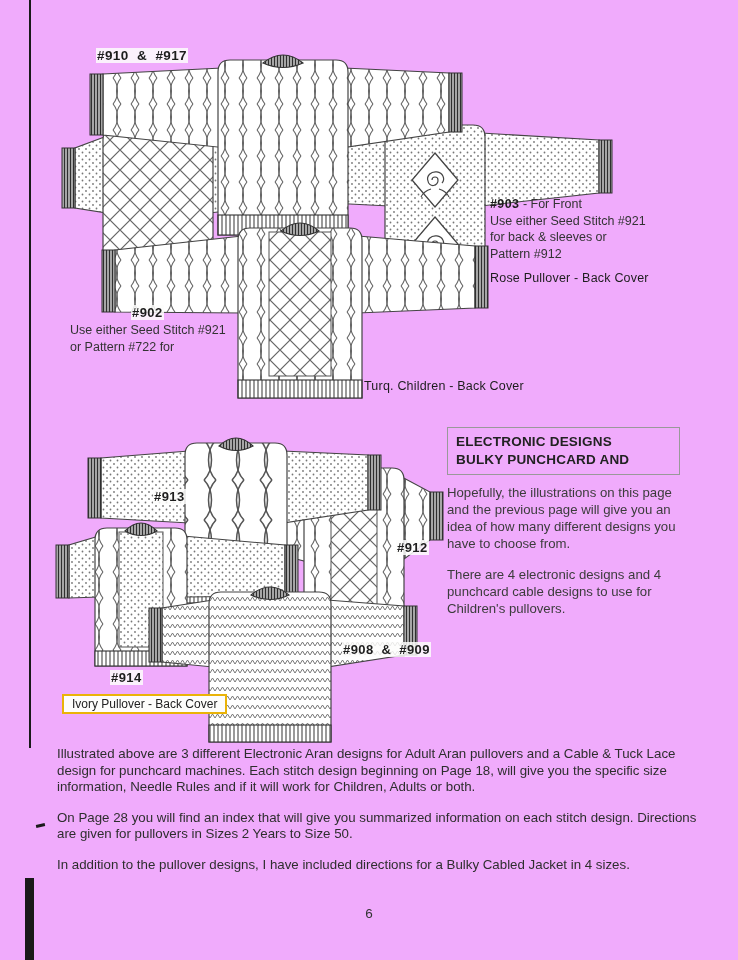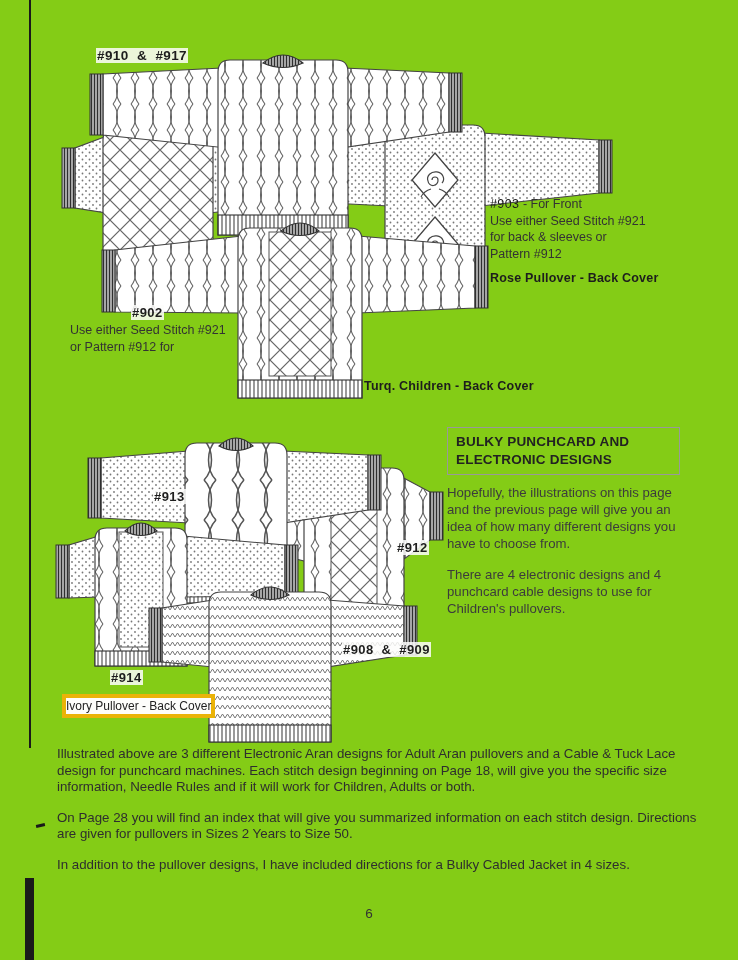--- a/index.html
+++ b/index.html
@@ -1,29 +1,29 @@
 <!DOCTYPE html>
 <html><head>
 <meta charset="utf-8">
 <style>
   *{margin:0;padding:0;box-sizing:border-box}
   html,body{background:#ffffff}
   .page{
     position:relative;width:738px;height:960px;margin:0 auto;
-    background:#84cc16;color:#333;overflow:hidden;
+    background:#f0abfc;color:#333;overflow:hidden;
     font-family:"Liberation Sans", sans-serif;
   }
   .abs{position:absolute}
   svg.illo{position:absolute;left:0;top:0;z-index:1;pointer-events:none}
   .txt{z-index:2}
   .lbl{font-weight:bold;font-size:13px;color:#1d1d1d;white-space:pre;letter-spacing:.4px;background:rgba(253,253,251,.85);padding:0 1px}
   .cap{font-size:12.5px;line-height:16.5px;color:#333}
-  .capb{font-weight:bold;font-size:12.5px;color:#1d1d1d;letter-spacing:.2px}
-  .numb{font-weight:normal;letter-spacing:.4px;color:#1d1d1d}
-  .ivory-box{border:4px solid #eab308;padding:1px 0;font-size:12px;color:#222;background:#fdfdfb}
+  .capb{font-weight:normal;font-size:12.5px;color:#1d1d1d;letter-spacing:.2px}
+  .numb{font-weight:bold;letter-spacing:.4px;color:#1d1d1d}
+  .ivory-box{border:2px solid #eab308;padding:1px 8px;font-size:12px;color:#222;background:#fdfdfb}
   .panel-title{
     border:1px solid #999;padding:5px 8px;width:233px;
     font-weight:bold;font-size:13.5px;line-height:18px;color:#222;letter-spacing:.2px
   }
   .panel-para{width:240px;font-size:13.2px;line-height:17px;color:#3c3c3c;margin-bottom:14px}
   .footer-para{width:648px;font-size:13.3px;line-height:16.5px;color:#2e2e2e;margin-bottom:14px}
   .page-num{font-size:13.5px;color:#333}
   .scan-line{background:#1a1a1a}
 </style>
 </head>
@@ -160,34 +160,34 @@
     </div>
     <div>Use either Seed Stitch #921</div>
     <div>for back &amp; sleeves or</div>
     <div>Pattern #912</div>
   </div>
   <div class="abs txt capb" style="left:490px;top:271px">Rose Pullover - Back Cover</div>
 
   <div class="abs txt lbl" style="left:131px;top:305px">#902</div>
   <div class="abs txt cap" style="left:70px;top:322px;width:180px">
     <div>Use either Seed Stitch #921</div>
-    <div>or Pattern #912 for</div>
+    <div>or Pattern #722 for</div>
   </div>
 
   <div class="abs txt capb" style="left:364px;top:379px">Turq. Children - Back Cover</div>
 
   <div class="abs txt lbl" style="left:153px;top:489px">#913</div>
   <div class="abs txt lbl" style="left:396px;top:540px">#912</div>
   <div class="abs txt lbl" style="left:342px;top:642px">#908  &amp;  #909</div>
   <div class="abs txt lbl" style="left:110px;top:670px">#914</div>
   <div class="abs txt ivory-box" style="left:62px;top:694px">Ivory Pullover - Back Cover</div>
 
   <div class="abs txt panel-title" style="left:447px;top:427px">
+    <div>ELECTRONIC DESIGNS</div>
     <div>BULKY PUNCHCARD AND</div>
-    <div>ELECTRONIC DESIGNS</div>
   </div>
   <div class="abs txt" style="left:447px;top:484px">
     <div class="panel-para">Hopefully, the illustrations on this page and the previous page will give you an idea of how many different designs you have to choose from.</div>
     <div class="panel-para">There are 4 electronic designs and 4 punchcard cable designs to use for Children's pullovers.</div>
   </div>
 
   <div class="abs txt" style="left:57px;top:746px">
     <div class="footer-para">Illustrated above are 3 different Electronic Aran designs for Adult Aran pullovers and a Cable &amp; Tuck Lace design for punchcard machines.  Each stitch design beginning on Page 18, will give you the specific size information, Needle Rules and if it will work for Children, Adults or both.</div>
     <div class="footer-para">On Page 28 you will find an index that will give you summarized information on each stitch design. Directions are given for pullovers in Sizes 2 Years to Size 50.</div>
     <div class="footer-para">In addition to the pullover designs, I have included directions for a Bulky Cabled Jacket in 4 sizes.</div>

